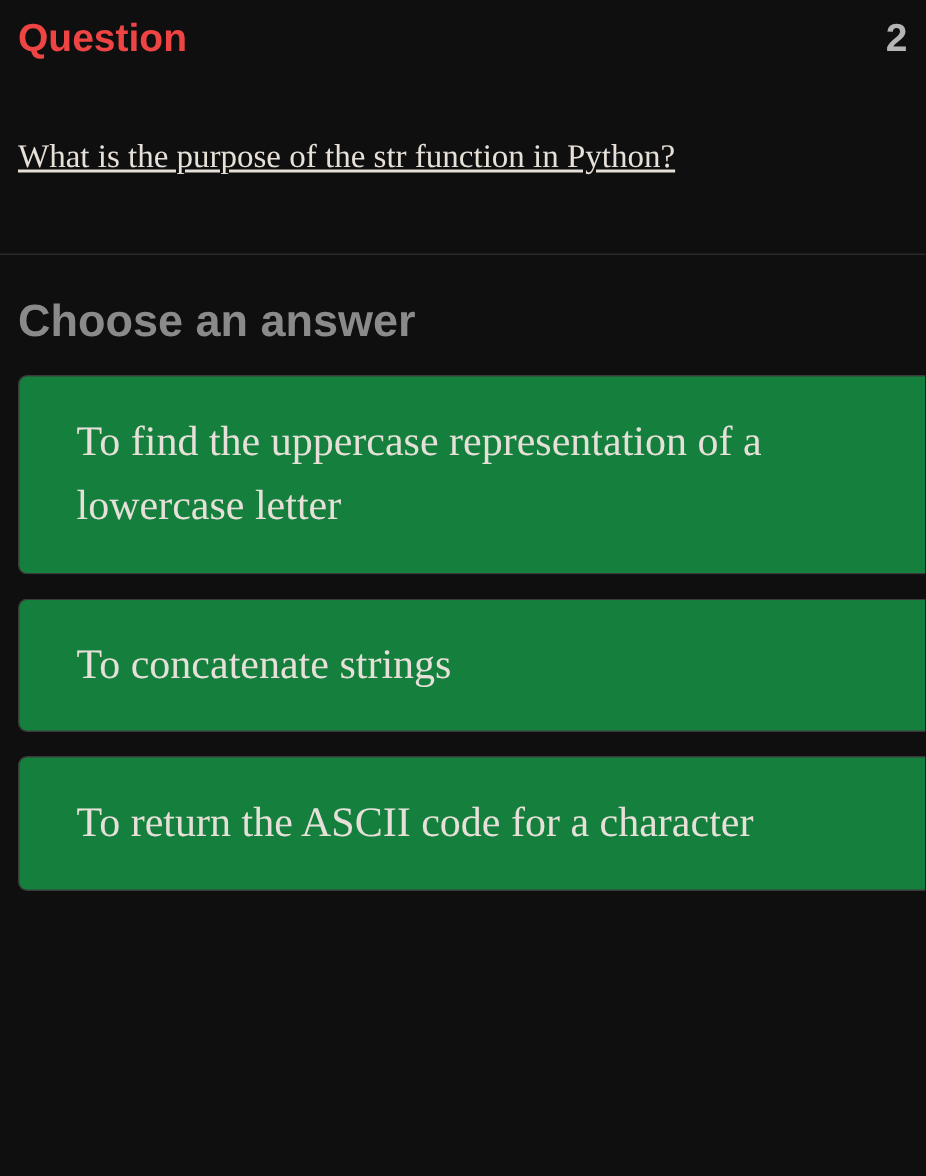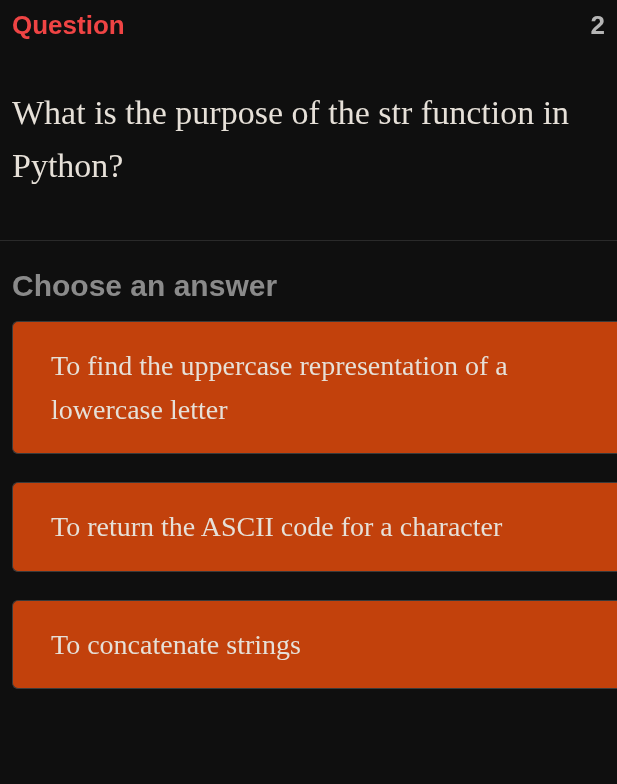--- a/index.html
+++ b/index.html
@@ -28,46 +28,47 @@
       color: #ef4444;
     }
     .header-count {
       font-family: -apple-system, BlinkMacSystemFont, 'Segoe UI', Arial, sans-serif;
       font-weight: 700;
       font-size: 26px;
       color: #b5b5b5;
     }
     .question-text {
       padding: 38px 12px 48px 12px;
-      font-size: 34px;
+      font-size: 22px;
       line-height: 1.55;
       color: #e6e0d8;
       font-family: Georgia, 'Times New Roman', serif;
+      text-decoration: underline;
     }
     .divider {
       border: none;
       border-top: 1px solid #2a2a2a;
       margin: 0;
     }
     .choose-label {
       font-family: -apple-system, BlinkMacSystemFont, 'Segoe UI', Arial, sans-serif;
       font-weight: 700;
       font-size: 30px;
       color: #8a8a8a;
       padding: 28px 12px 18px 12px;
     }
     .answers {
       padding: 0 0 0 12px;
     }
     .answer-option {
-      background: #c2410c;
+      background: #15803d;
       border: 1px solid #3a3a3a;
       border-radius: 6px;
       padding: 22px 30px 22px 38px;
-      margin-bottom: 28px;
+      margin-bottom: 16px;
       font-size: 28px;
       line-height: 1.55;
       color: #e6e0d8;
       font-family: Georgia, 'Times New Roman', serif;
       cursor: pointer;
       border-right: none;
       border-top-right-radius: 0;
       border-bottom-right-radius: 0;
     }
   </style>
@@ -83,18 +84,18 @@
 
 <hr class="divider">
 
 <div class="choose-label">Choose an answer</div>
 
 <div class="answers">
   <div class="answer-option">
     <span>To find the uppercase representation of a lowercase letter</span>
   </div>
   <div class="answer-option">
-    <span>To return the ASCII code for a character</span>
+    <span>To concatenate strings</span>
   </div>
   <div class="answer-option">
-    <span>To concatenate strings</span>
+    <span>To return the ASCII code for a character</span>
   </div>
 </div>
 
 </body></html>

